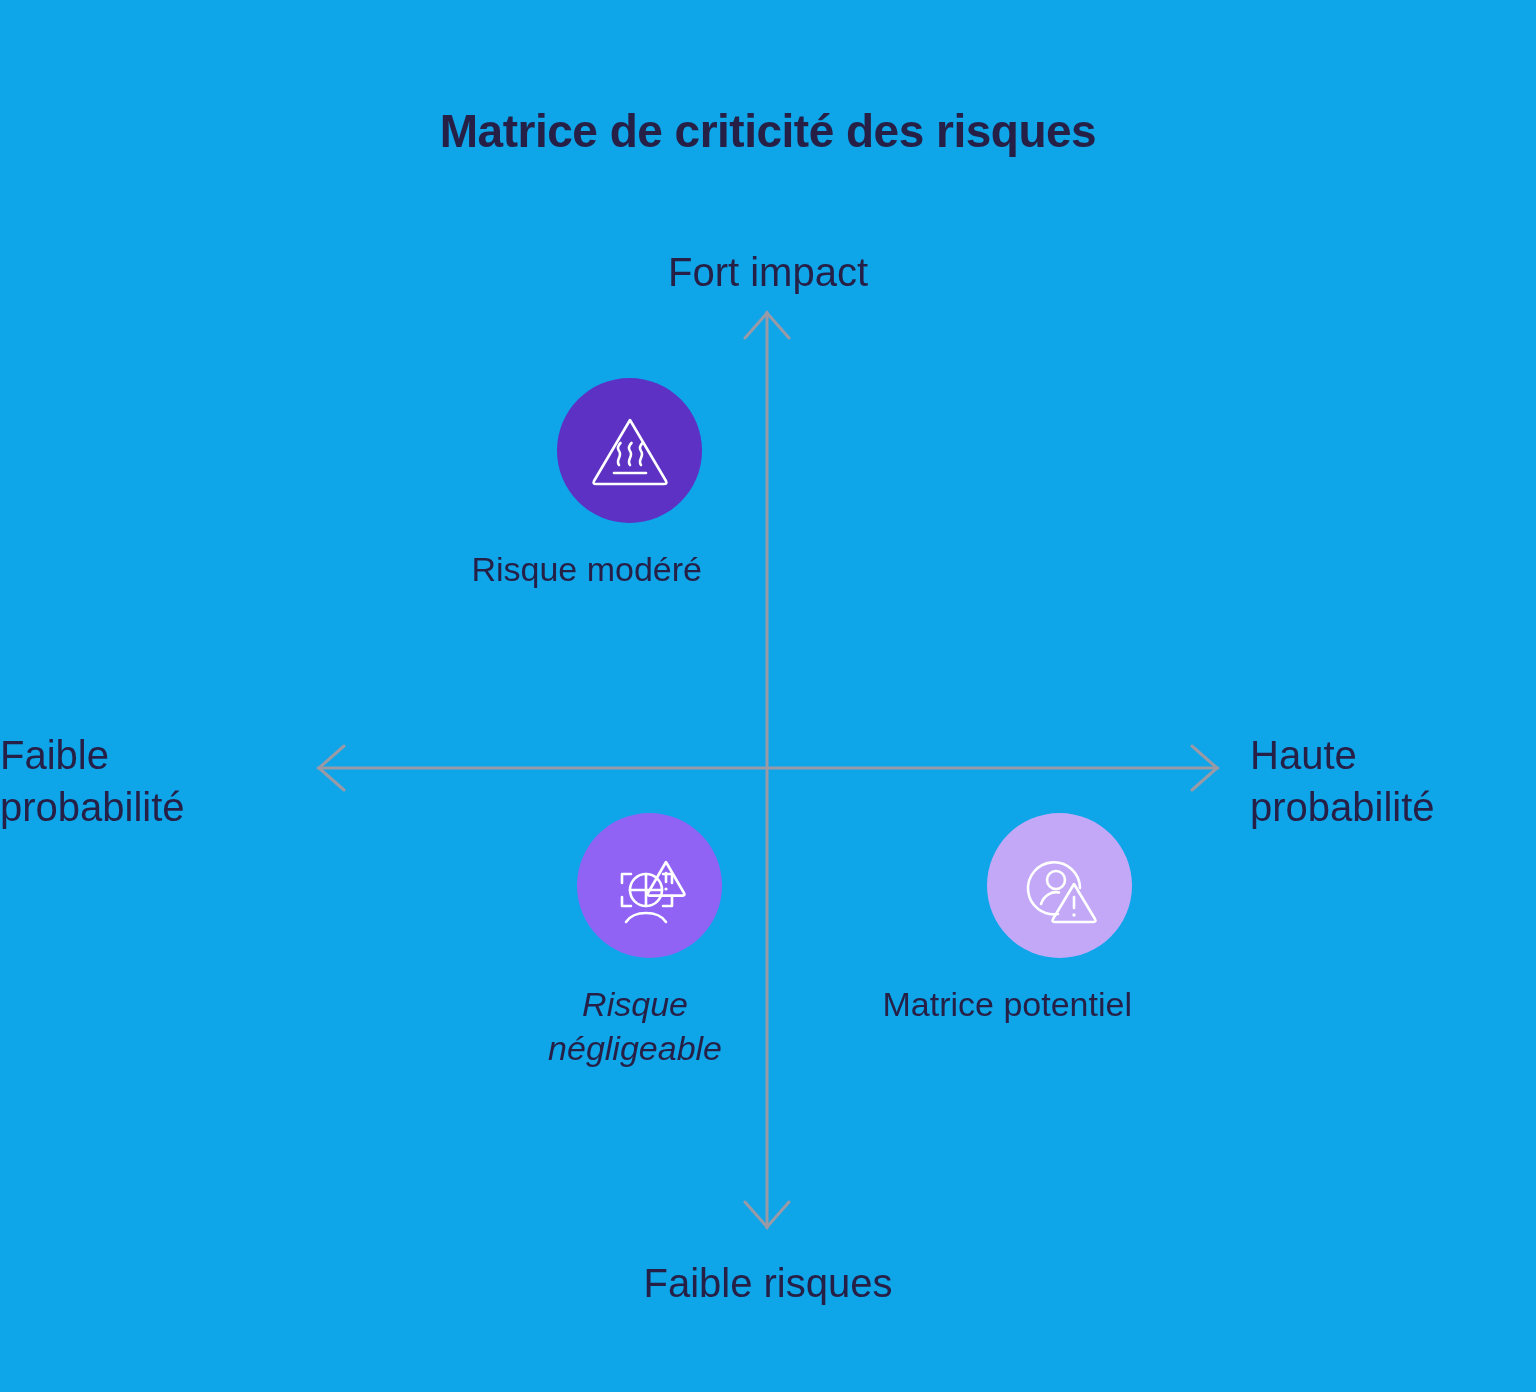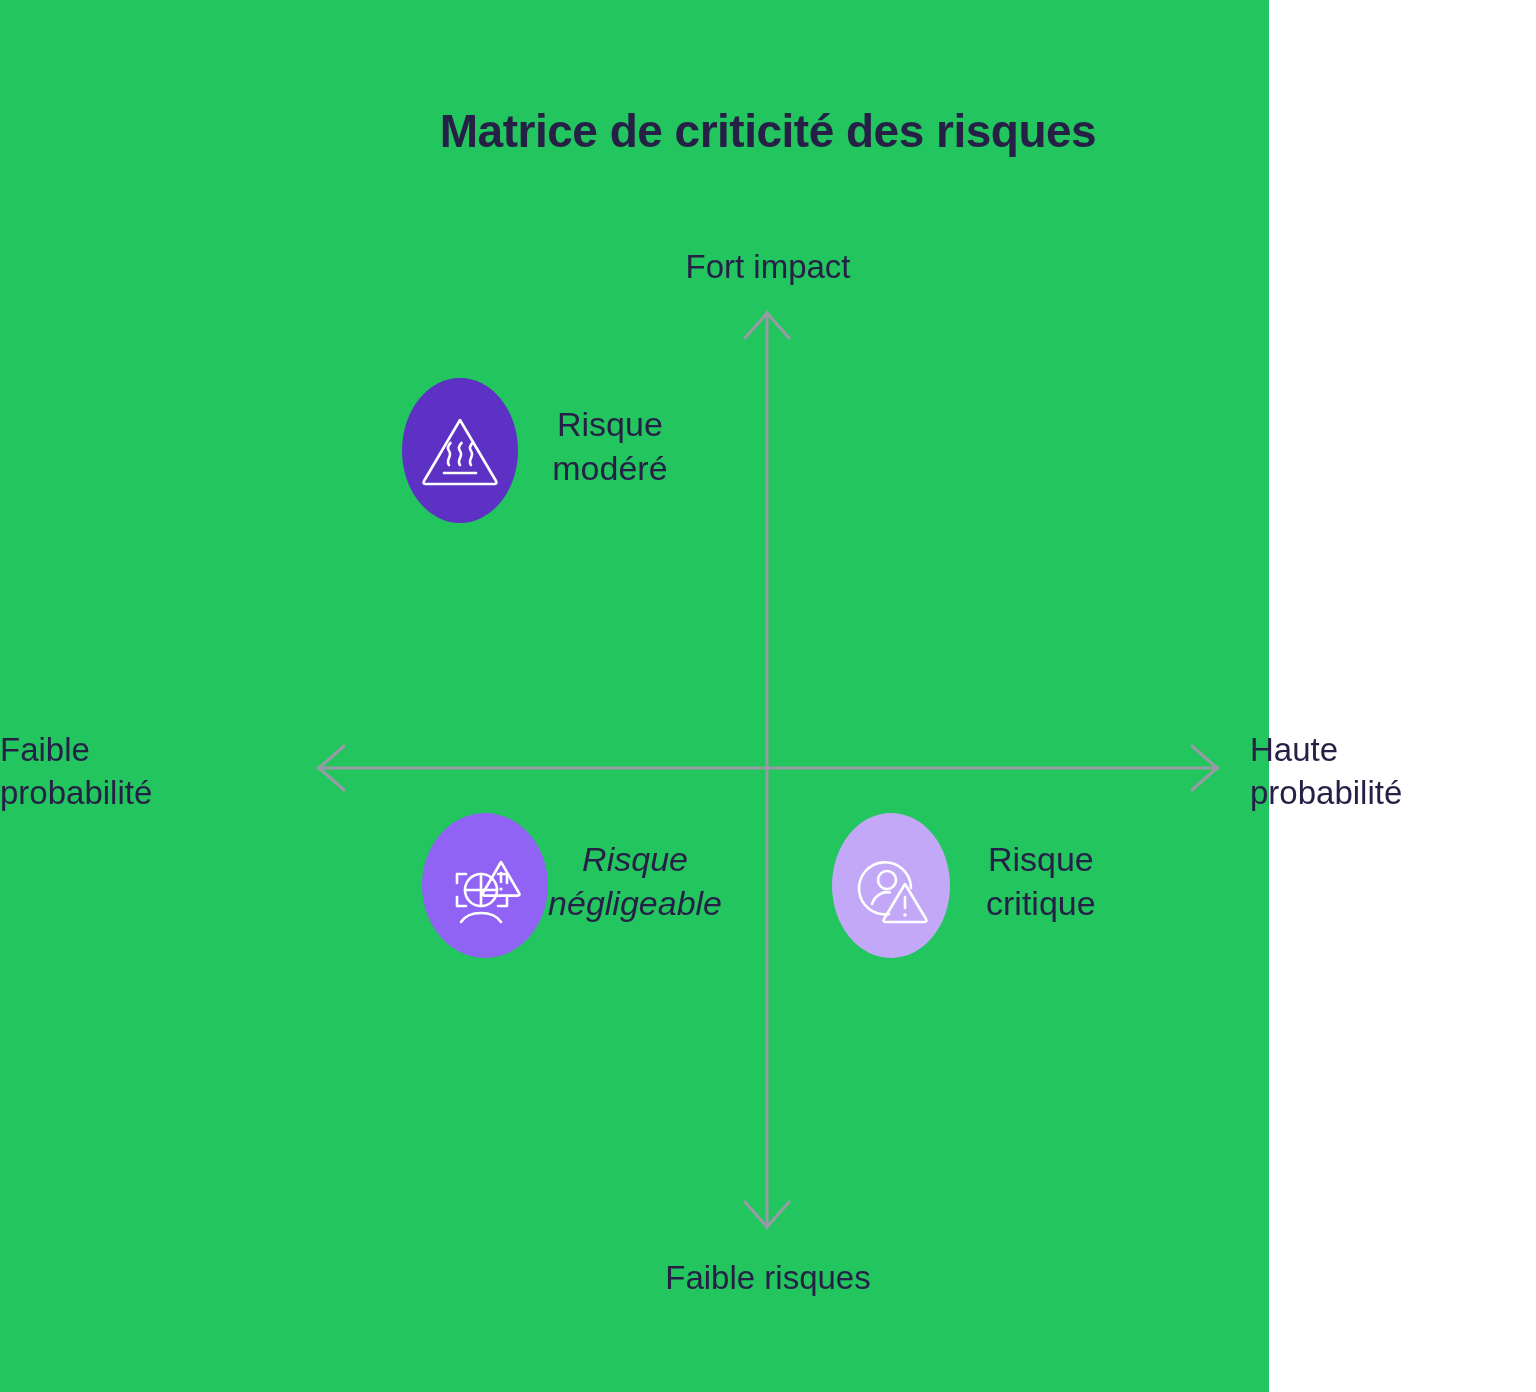--- a/index.html
+++ b/index.html
@@ -9,23 +9,23 @@
   }
   body {
     width: 1536px;
     height: 1392px;
     font-family: "Liberation Sans", sans-serif;
     color: #262046;
     overflow: hidden;
   }
   #page {
     position: relative;
-    width: 1269px;
+    width: 1536px;
     height: 1392px;
-    background: #22c55e;
+    background: #0ea5e9;
   }
 
   
   #chart-title {
     position: absolute;
     left: 0;
     top: 104px;
     width: 1536px;
     text-align: center;
     font-size: 46px;
@@ -41,21 +41,21 @@
     left: 0;
     top: 0;
     width: 1536px;
     height: 1392px;
     pointer-events: none;
   }
 
   
   .axis-label {
     position: absolute;
-    font-size: 33px;
+    font-size: 40px;
     font-weight: 400;
     color: #261f46;
     line-height: 1.30;
     white-space: pre-line;
   }
   #axis-label-top {
     left: 568px;
     top: 246px;
     width: 400px;
     text-align: center;
@@ -77,22 +77,22 @@
     top: 729px;
     width: 290px;
     text-align: left;
   }
 
   
   .quadrant {
     position: absolute;
     width: 300px;
     display: flex;
-    flex-direction: row;
-    align-items: flex-start;
+    flex-direction: column;
+    align-items: flex-end;
   }
   #quadrant-moderate  { left: 402px;  top: 378px; }
   #quadrant-critical  { left: 832px;  top: 378px; }
   #quadrant-negligible{ left: 422px;  top: 813px; font-style: italic; }
   #quadrant-potential { left: 832px;  top: 813px; }
 
   .risk-icon-circle {
     width: 145px;
     height: 145px;
     border-radius: 50%;
@@ -189,16 +189,16 @@
           <path d="M62 44 A26 26 0 1 0 40 70"></path>
           <circle cx="38" cy="36" r="9"></circle>
           <path d="M23 60 C26 51 34 47 41 48.5"></path>
 
           <path d="M56 40 L77 75 Q78.6 78 75.4 78 L36.6 78 Q33.4 78 35 75 Z"></path>
           <line x1="56" y1="53" x2="56" y2="64"></line>
           <circle cx="56" cy="71" r="1.7" fill="#ffffff" stroke="none"></circle>
         </g>
       </svg>
     </div>
-    <div class="risk-label">Risque critique</div>
+    <div class="risk-label">Matrice potentiel</div>
   </div>
 
 </div>
 
 </body></html>

